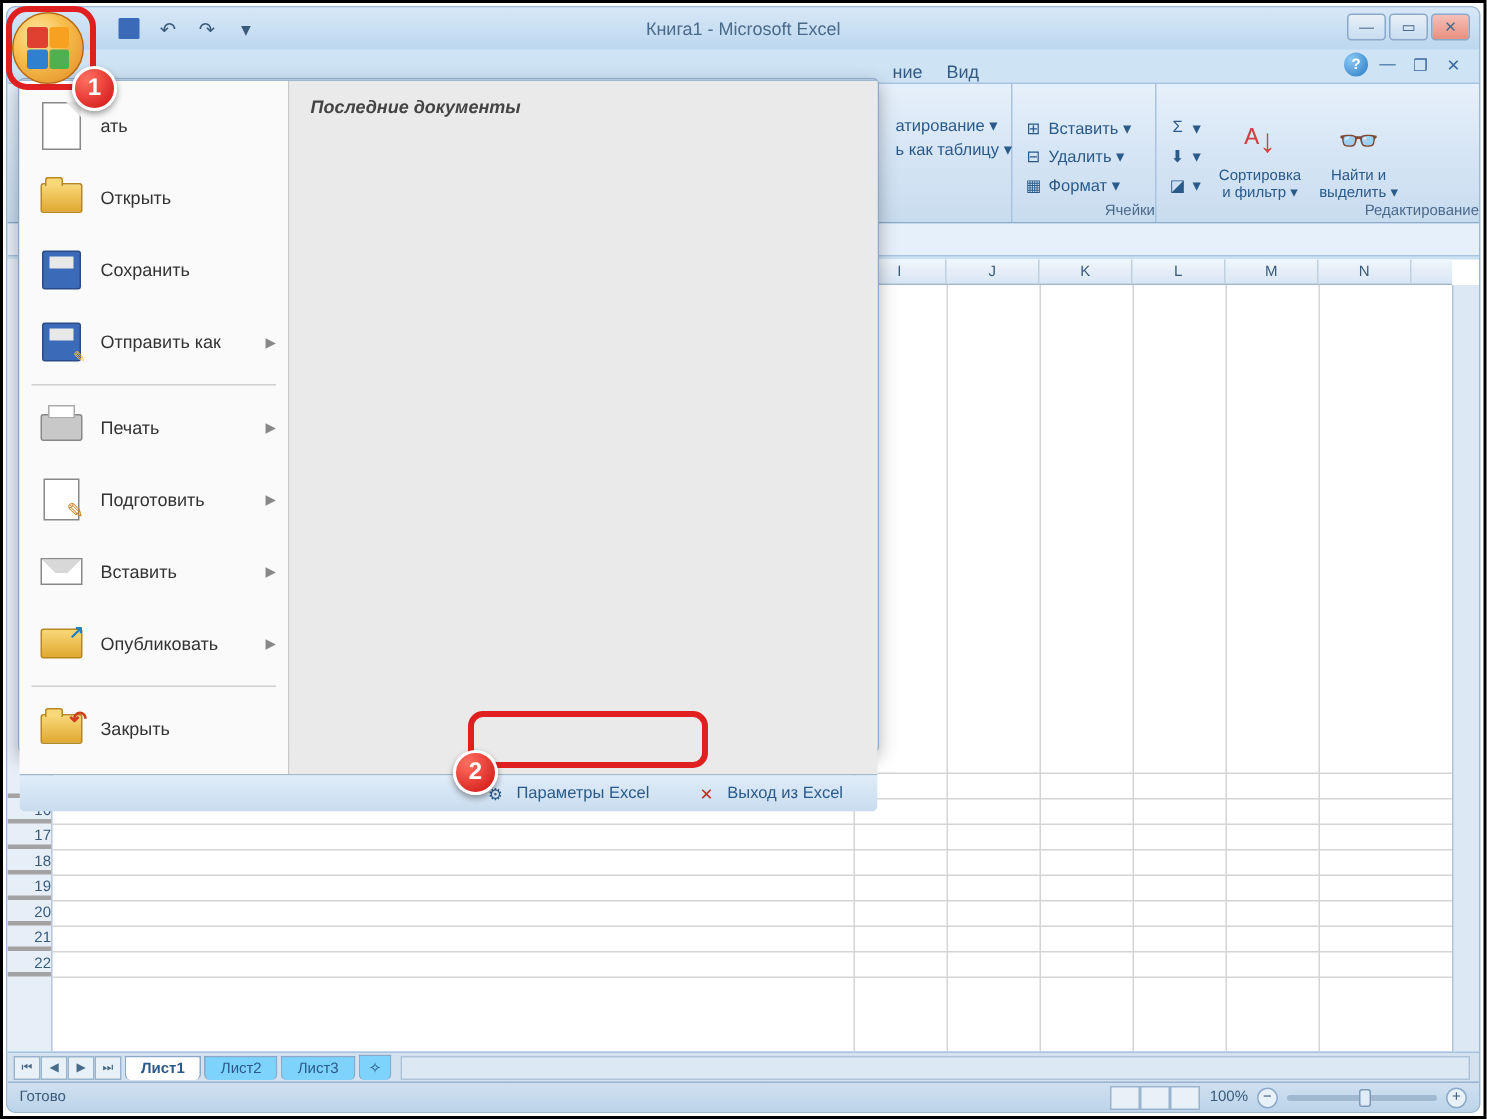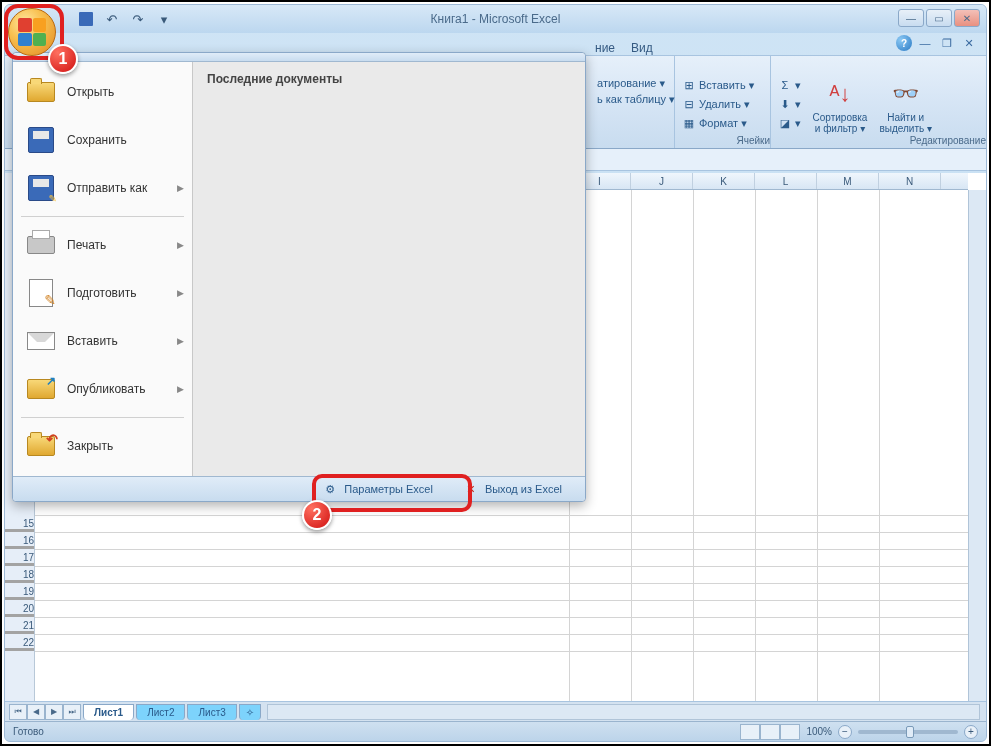--- a/index.html
+++ b/index.html
@@ -72,21 +72,21 @@
 .ol1 { background: #e04030; } .ol2 { background: #f8a020; } .ol3 { background: #3080d0; } .ol4 { background: #50b050; }
 
 .office-menu { position: absolute; left: 10px; top: 50px; width: 574px; height: 450px; background: #f4f4f4; border: 1px solid #8aa8c8; box-shadow: 0 4px 12px rgba(0,0,0,0.3); z-index: 90; border-radius: 4px; display: flex; flex-direction: column; }
 .om-header { height: 22px; background: linear-gradient(to bottom, #e0ecf8, #c8dcef); border-bottom: 1px solid #a0b8d0; border-radius: 4px 4px 0 0; }
 .om-body { flex: 1; display: flex; }
 .om-left { width: 180px; background: #fafafa; border-right: 1px solid #c8c8c8; padding: 6px 0; }
 .om-item { display: flex; align-items: center; gap: 10px; padding: 8px 12px; font-size: 12px; color: #333; cursor: pointer; position: relative; }
 .om-icon { width: 32px; height: 32px; display: flex; align-items: center; justify-content: center; font-size: 22px; }
 .om-arrow { position: absolute; right: 8px; color: #888; font-size: 9px; }
 .om-sep { height: 1px; background: #d0d0d0; margin: 4px 8px; }
-.om-right { flex: 1; padding: 10px 14px; background: #eaeaea; }
+.om-right { flex: 1; padding: 10px 14px; background: #eaeaea; font-style: italic; }
 .om-recents-title { font-size: 12px; font-weight: bold; color: #444; margin-bottom: 6px; }
 .om-footer { height: 34px; background: linear-gradient(to bottom, #e0ecf8, #c8dcef); border-top: 1px solid #a0b8d0; display: flex; align-items: center; justify-content: flex-end; gap: 8px; padding-right: 12px; border-radius: 0 0 4px 4px; }
 .om-footer-btn { display: flex; align-items: center; gap: 6px; padding: 3px 10px; font-size: 11px; color: #2a5a8a; cursor: pointer; border: 1px solid transparent; border-radius: 3px; }
 
 
 .callout { position: absolute; z-index: 200; border: 4px solid #e02020; border-radius: 14px; pointer-events: none; }
 .callout-1 { left: 2px; top: 2px; width: 60px; height: 56px; }
 .callout-2 { left: 310px; top: 472px; width: 160px; height: 38px; border-radius: 10px; }
 .badge { position: absolute; width: 30px; height: 30px; border-radius: 50%; background: radial-gradient(circle at 30% 25%, #ff7060, #d01010); border: 2px solid #fff; color: #fff; font-weight: bold; font-size: 16px; display: flex; align-items: center; justify-content: center; box-shadow: 0 2px 4px rgba(0,0,0,0.4); z-index: 201; }
 .badge-1 { left: 46px; top: 42px; }
@@ -278,20 +278,26 @@
       <div class="ol4"></div>
   </div>
 </div>
 
 <div class="office-menu">
   <div class="om-header"></div>
   <div class="om-body">
     <div class="om-left">
       <div class="om-item">
         <div class="om-icon">
+            <div class="ico-new"></div>
+          </div>
+        <span>ать</span>
+      </div>
+      <div class="om-item">
+        <div class="om-icon">
             <div class="ico-open"></div>
           </div>
         <span>Открыть</span>
       </div>
       <div class="om-item">
         <div class="om-icon">
             <div class="ico-save"></div>
           </div>
         <span>Сохранить</span>
       </div>

